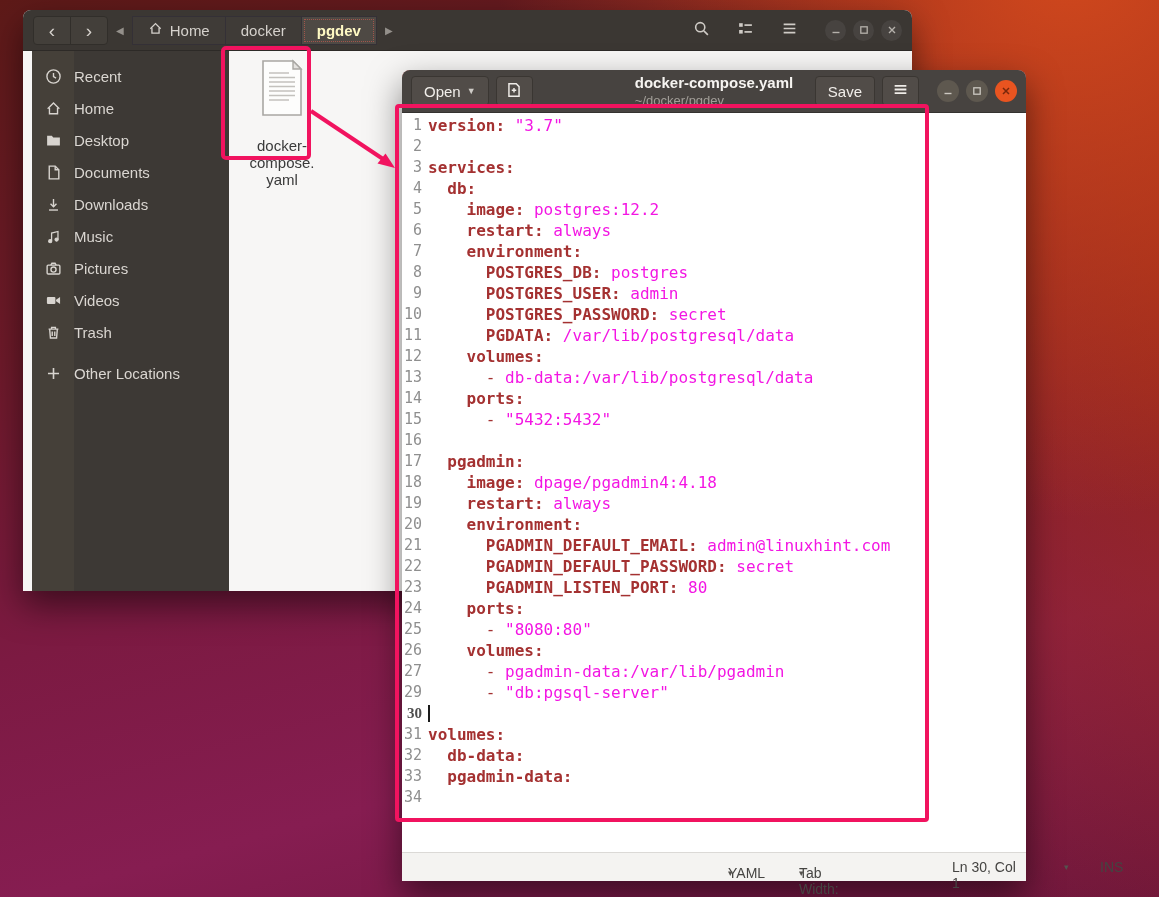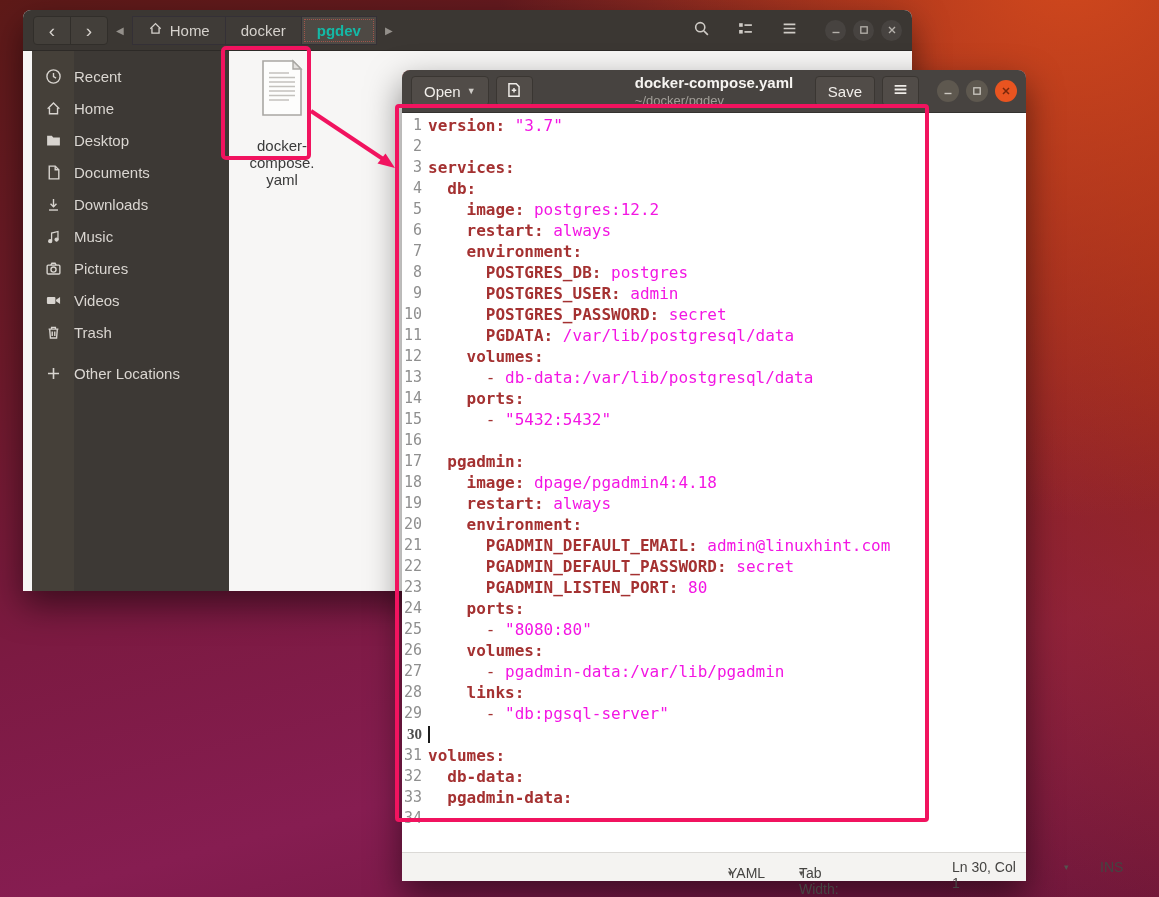--- a/index.html
+++ b/index.html
@@ -21,21 +21,21 @@
   .nav-group { display:flex; }
   .nav-btn { width:38px; height:29px; background:#433f3a; border:1px solid #312e2a; color:#d6d2cd;
              display:flex; align-items:center; justify-content:center; font-size:19px; line-height:1; }
   .nav-btn.back { border-radius:4px 0 0 4px; }
   .nav-btn.fwd  { border-radius:0 4px 4px 0; margin-left:-1px; }
   .pathbar-scroll { color:#94908b; font-size:10px; margin:0 8px; }
   .crumbs { display:flex; height:29px; }
   .crumb { display:flex; align-items:center; gap:7px; padding:0 15px; font-size:15px; color:#d5d1cc;
            background:#3f3b37; border:1px solid #343036; }
   .crumb + .crumb { margin-left:-1px; }
-  .crumb.active { background:#4e4944; color:#14b8a6; font-weight:bold; outline:1px dotted #a2544b; outline-offset:-4px; }
+  .crumb.active { background:#4e4944; color:#fef9c3; font-weight:bold; outline:1px dotted #a2544b; outline-offset:-4px; }
   .fm-hdr-right { margin-left:auto; display:flex; align-items:center; gap:8px; }
   .hdr-icon-btn { width:36px; height:29px; border-radius:4px; display:flex; align-items:center; justify-content:center; }
   .win-circles { display:flex; gap:7px; margin-left:10px; }
   .win-circle { width:21px; height:21px; border-radius:50%; background:#474340; display:flex; align-items:center; justify-content:center; }
   .fm-body { position:absolute; top:41px; left:0; right:0; bottom:0; display:flex; }
   .fm-sidebar { width:197px; background:#3d3935; position:relative; padding-top:9px; flex:none;margin-left:9px; }
   .fm-sidebar::before { content:""; position:absolute; left:0; top:0; bottom:0; width:42px; background:#454039; }
   .side-item { position:relative; height:32px; display:flex; align-items:center; color:#dad6d1; font-size:15px; }
   .side-item .icon-cell { width:42px; display:flex; justify-content:center; flex:none; }
   .side-item.separated { margin-top:9px; }
@@ -326,21 +326,20 @@
       <div class="code-line"><span class="ln">18</span><span class="k">    image:</span><span class="v"> dpage/pgadmin4:4.18</span></div>
       <div class="code-line"><span class="ln">19</span><span class="k">    restart:</span><span class="v"> always</span></div>
       <div class="code-line"><span class="ln">20</span><span class="k">    environment:</span></div>
       <div class="code-line"><span class="ln">21</span><span class="k">      PGADMIN_DEFAULT_EMAIL:</span><span class="v"> admin@linuxhint.com</span></div>
       <div class="code-line"><span class="ln">22</span><span class="k">      PGADMIN_DEFAULT_PASSWORD:</span><span class="v"> secret</span></div>
       <div class="code-line"><span class="ln">23</span><span class="k">      PGADMIN_LISTEN_PORT:</span><span class="v"> 80</span></div>
       <div class="code-line"><span class="ln">24</span><span class="k">    ports:</span></div>
       <div class="code-line"><span class="ln">25</span><span class="d">      - </span><span class="v">"8080:80"</span></div>
       <div class="code-line"><span class="ln">26</span><span class="k">    volumes:</span></div>
       <div class="code-line"><span class="ln">27</span><span class="d">      - </span><span class="v">pgadmin-data:/var/lib/pgadmin</span></div>
-      <div class="code-line"><span class="ln">28</span><span class="k">    links:</span></div>
       <div class="code-line"><span class="ln">29</span><span class="d">      - </span><span class="v">"db:pgsql-server"</span></div>
       <div class="code-line"><span class="ln current">30</span><span class="cursor"></span></div>
       <div class="code-line"><span class="ln">31</span><span class="k">volumes:</span></div>
       <div class="code-line"><span class="ln">32</span><span class="k">  db-data:</span></div>
       <div class="code-line"><span class="ln">33</span><span class="k">  pgadmin-data:</span></div>
       <div class="code-line"><span class="ln">34</span></div>
     </div>
 
   <div class="ed-status">
     <span style="left:326px">

